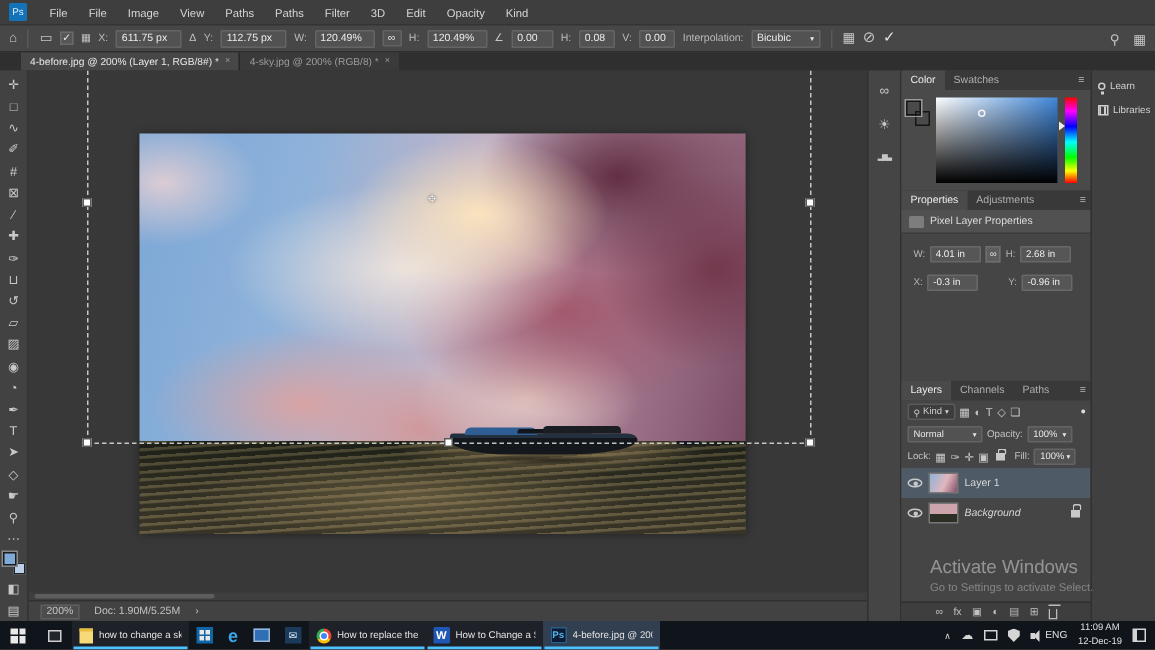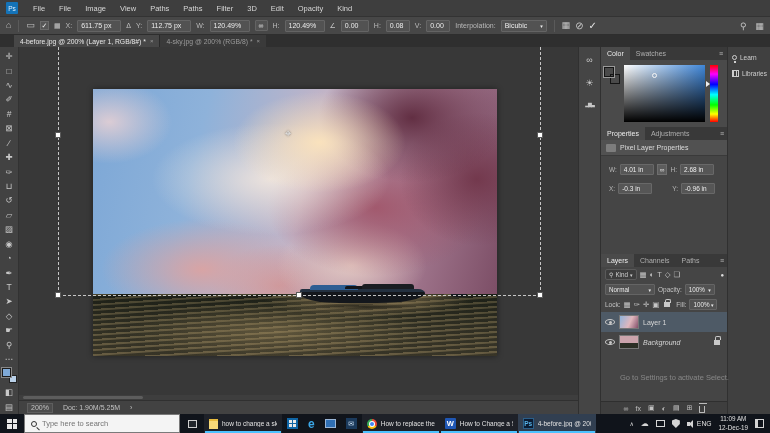--- a/index.html
+++ b/index.html
@@ -415,35 +415,32 @@
     <span class="bulb"></span>
     <span>Learn</span>
   </div>
   <div class="dock-btn">
     <span class="lib-ico"></span>
     <span>Libraries</span>
   </div>
 </div>
 
 <div id="watermark" class="abs">
+  <div id="wm1">Activate Windows</div>
   <div id="wm2">Go to Settings to activate Select.</div>
 </div>
 
 <div id="taskbar" class="abs">
   <div id="start-btn">
     <span class="win-grid">
         <span></span>
         <span></span>
         <span></span>
         <span></span>
       </span>
-  </div>
-  <div id="tb-search">
-    <span class="mag"></span>
-    <input placeholder="Type here to search" style="">
   </div>
   <div id="task-view">
     <span class="tv-ico"></span>
   </div>
   <div id="tb-apps" style="display:flex;align-items:stretch">
       <div class="tb-app open">
         <span class="note-ico"></span>
         <span class="tb-label">how to change a sk...</span>
       </div>
       <div class="tb-app">

